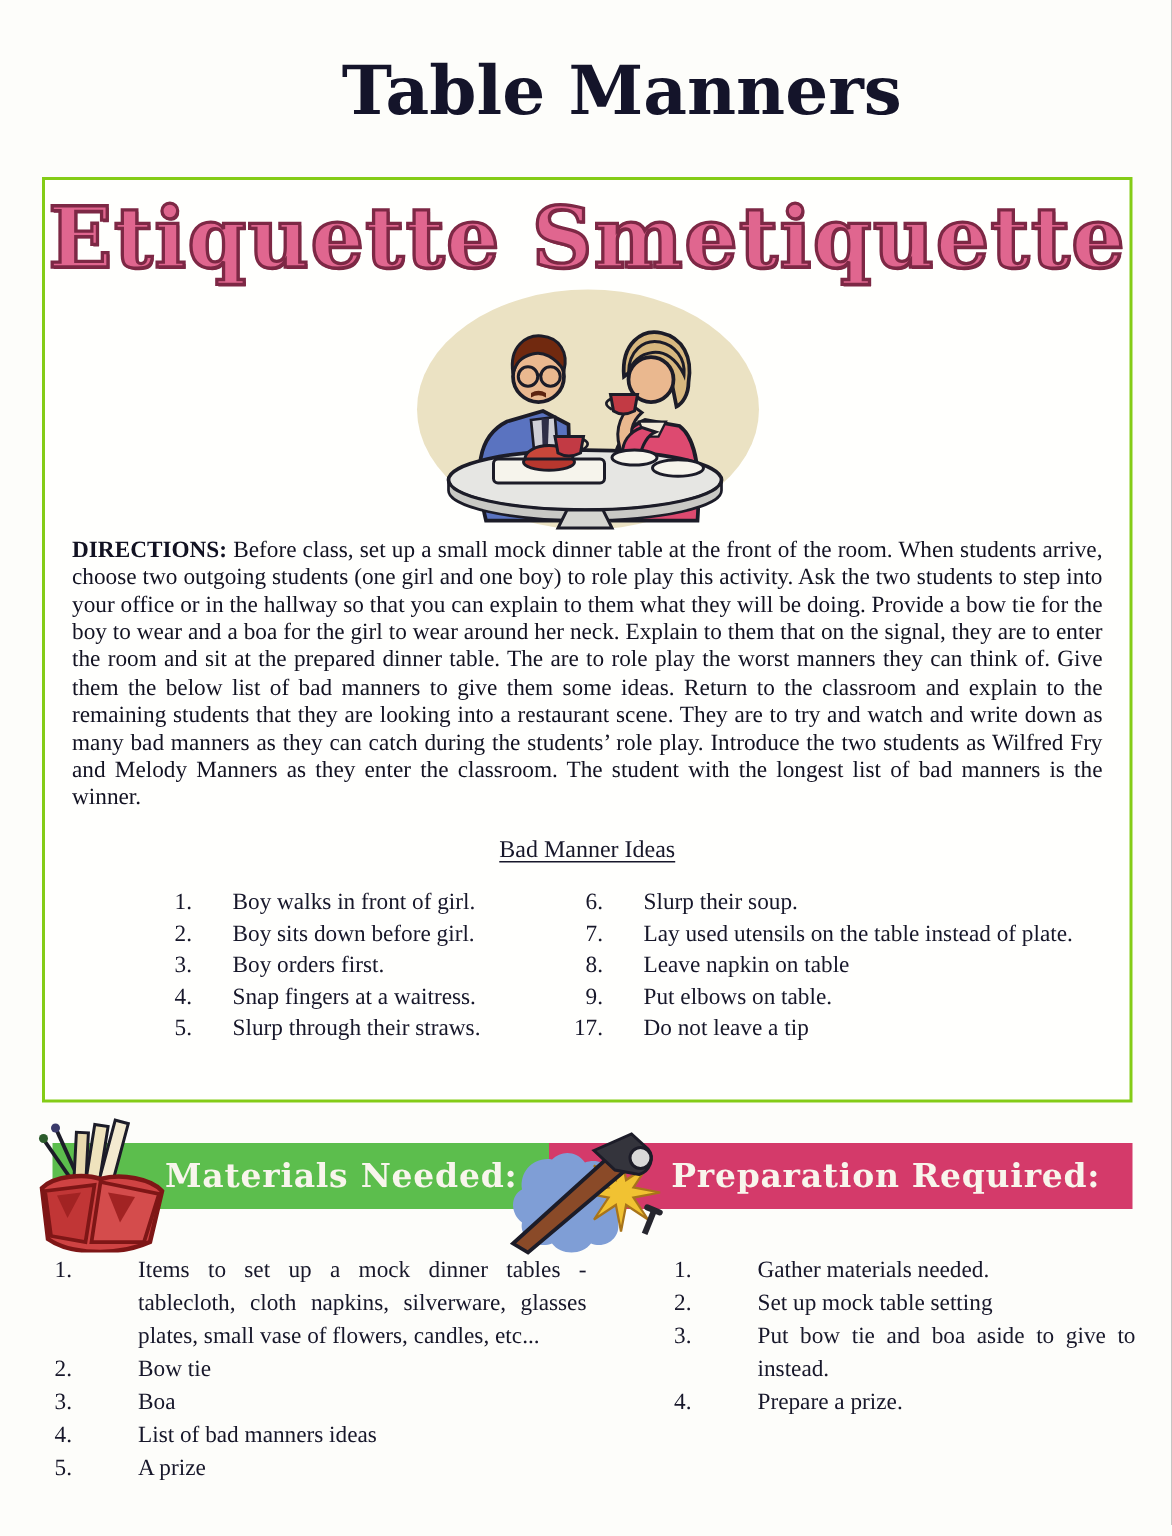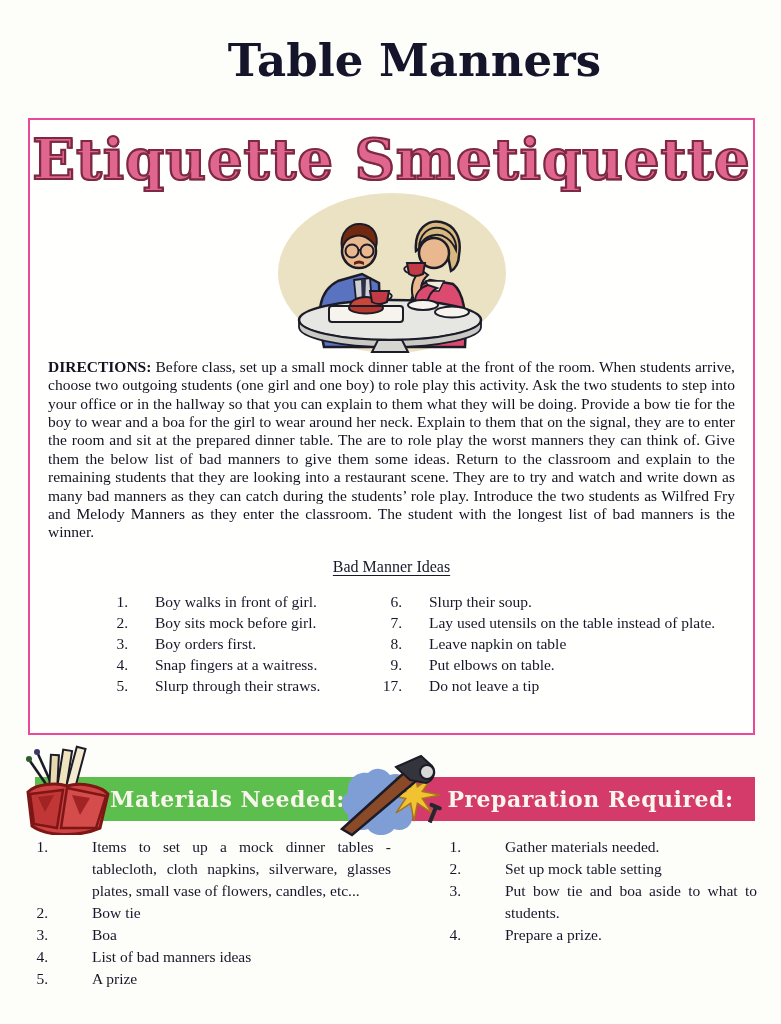--- a/index.html
+++ b/index.html
@@ -8,21 +8,21 @@
     background:#fdfdfa; overflow:hidden;
     font-family:"Liberation Serif", serif; color:#17172a;
   }
   .page-title {
     position:absolute; top:34px; left:0; width:100%;
     text-align:center; font-family:"DejaVu Serif", serif;
     font-weight:bold; font-size:45px; color:#14142a; letter-spacing:0px;margin-left:24px;
   }
   .main-box {
     position:absolute; left:28px; top:118px; width:727px; height:617px;
-    border:2px solid #ec4899; background:#fffffd; box-sizing:border-box;
+    border:2px solid #84cc16; background:#fffffd; box-sizing:border-box;
   }
   .etiquette-title {
     margin-top:10px; text-align:center;
     font-family:"DejaVu Serif", serif; font-weight:bold;
     font-size:56px; line-height:1.05; letter-spacing:1px;
     color:#e0668f; -webkit-text-stroke:2.2px #7d2845;
     text-shadow:1px 1px 0 #7d2845;
   }
   .illustration-wrap { text-align:center; margin-top:0px; height:165px; }
   .directions {
@@ -37,21 +37,21 @@
   .bm-lists { display:flex; margin-top:15px; font-size:15.5px; line-height:21px; }
   .bm-col { box-sizing:border-box; }
   .bm-col.c1 { width:312px; padding-left:62px; }
   .bm-col.c2 { flex:1; padding-left:24px; }
   .bm-row { display:flex; }
   .bm-num { width:36px; text-align:right; flex:none; }
   .bm-text { margin-left:27px; white-space:nowrap; }
 
   .banner-row { position:absolute; top:745px; left:0; width:781px; height:92px; }
   .banner {
-    position:absolute; top:32px; height:44px;
+    position:absolute; top:17px; height:44px;
     display:flex; align-items:center; justify-content:center;
     font-family:"DejaVu Serif", serif; font-weight:bold;
     font-size:22px; letter-spacing:0.5px; color:#f8f5ec;
   }
   .banner.green { left:35px; width:331px; background:#5cbe4d; padding-left:54px; box-sizing:border-box; }
   .banner.pink  { left:366px; width:389px; background:#d43a6a; padding-left:60px; box-sizing:border-box; }
   .icon-toolbox { position:absolute; left:16px; top:0px; }
   .icon-hammer  { position:absolute; left:328px; top:0px; }
 
   .bottom-lists { position:absolute; top:836px; left:0; width:781px; display:flex; font-size:15.5px; line-height:22px; }
@@ -126,21 +126,21 @@
     <div class="bm-lists">
       <div class="bm-col c1">
 
           <div class="bm-row">
             <span class="bm-num">1.</span>
             <span class="bm-text">Boy walks in front of girl.</span>
           </div>
 
           <div class="bm-row">
             <span class="bm-num">2.</span>
-            <span class="bm-text">Boy sits mock before girl.</span>
+            <span class="bm-text">Boy sits down before girl.</span>
           </div>
 
           <div class="bm-row">
             <span class="bm-num">3.</span>
             <span class="bm-text">Boy orders first.</span>
           </div>
 
           <div class="bm-row">
             <span class="bm-num">4.</span>
             <span class="bm-text">Snap fingers at a waitress.</span>
@@ -255,21 +255,21 @@
           <span class="bl-text">Gather materials needed.</span>
         </div>
 
         <div class="bl-row">
           <span class="bl-num">2.</span>
           <span class="bl-text">Set up mock table setting</span>
         </div>
 
         <div class="bl-row">
           <span class="bl-num">3.</span>
-          <span class="bl-text">Put bow tie and boa aside to what to students.</span>
+          <span class="bl-text">Put bow tie and boa aside to give to instead.</span>
         </div>
 
         <div class="bl-row">
           <span class="bl-num">4.</span>
           <span class="bl-text">Prepare a prize.</span>
         </div>
       </div>
   </div>
 
 </div>

